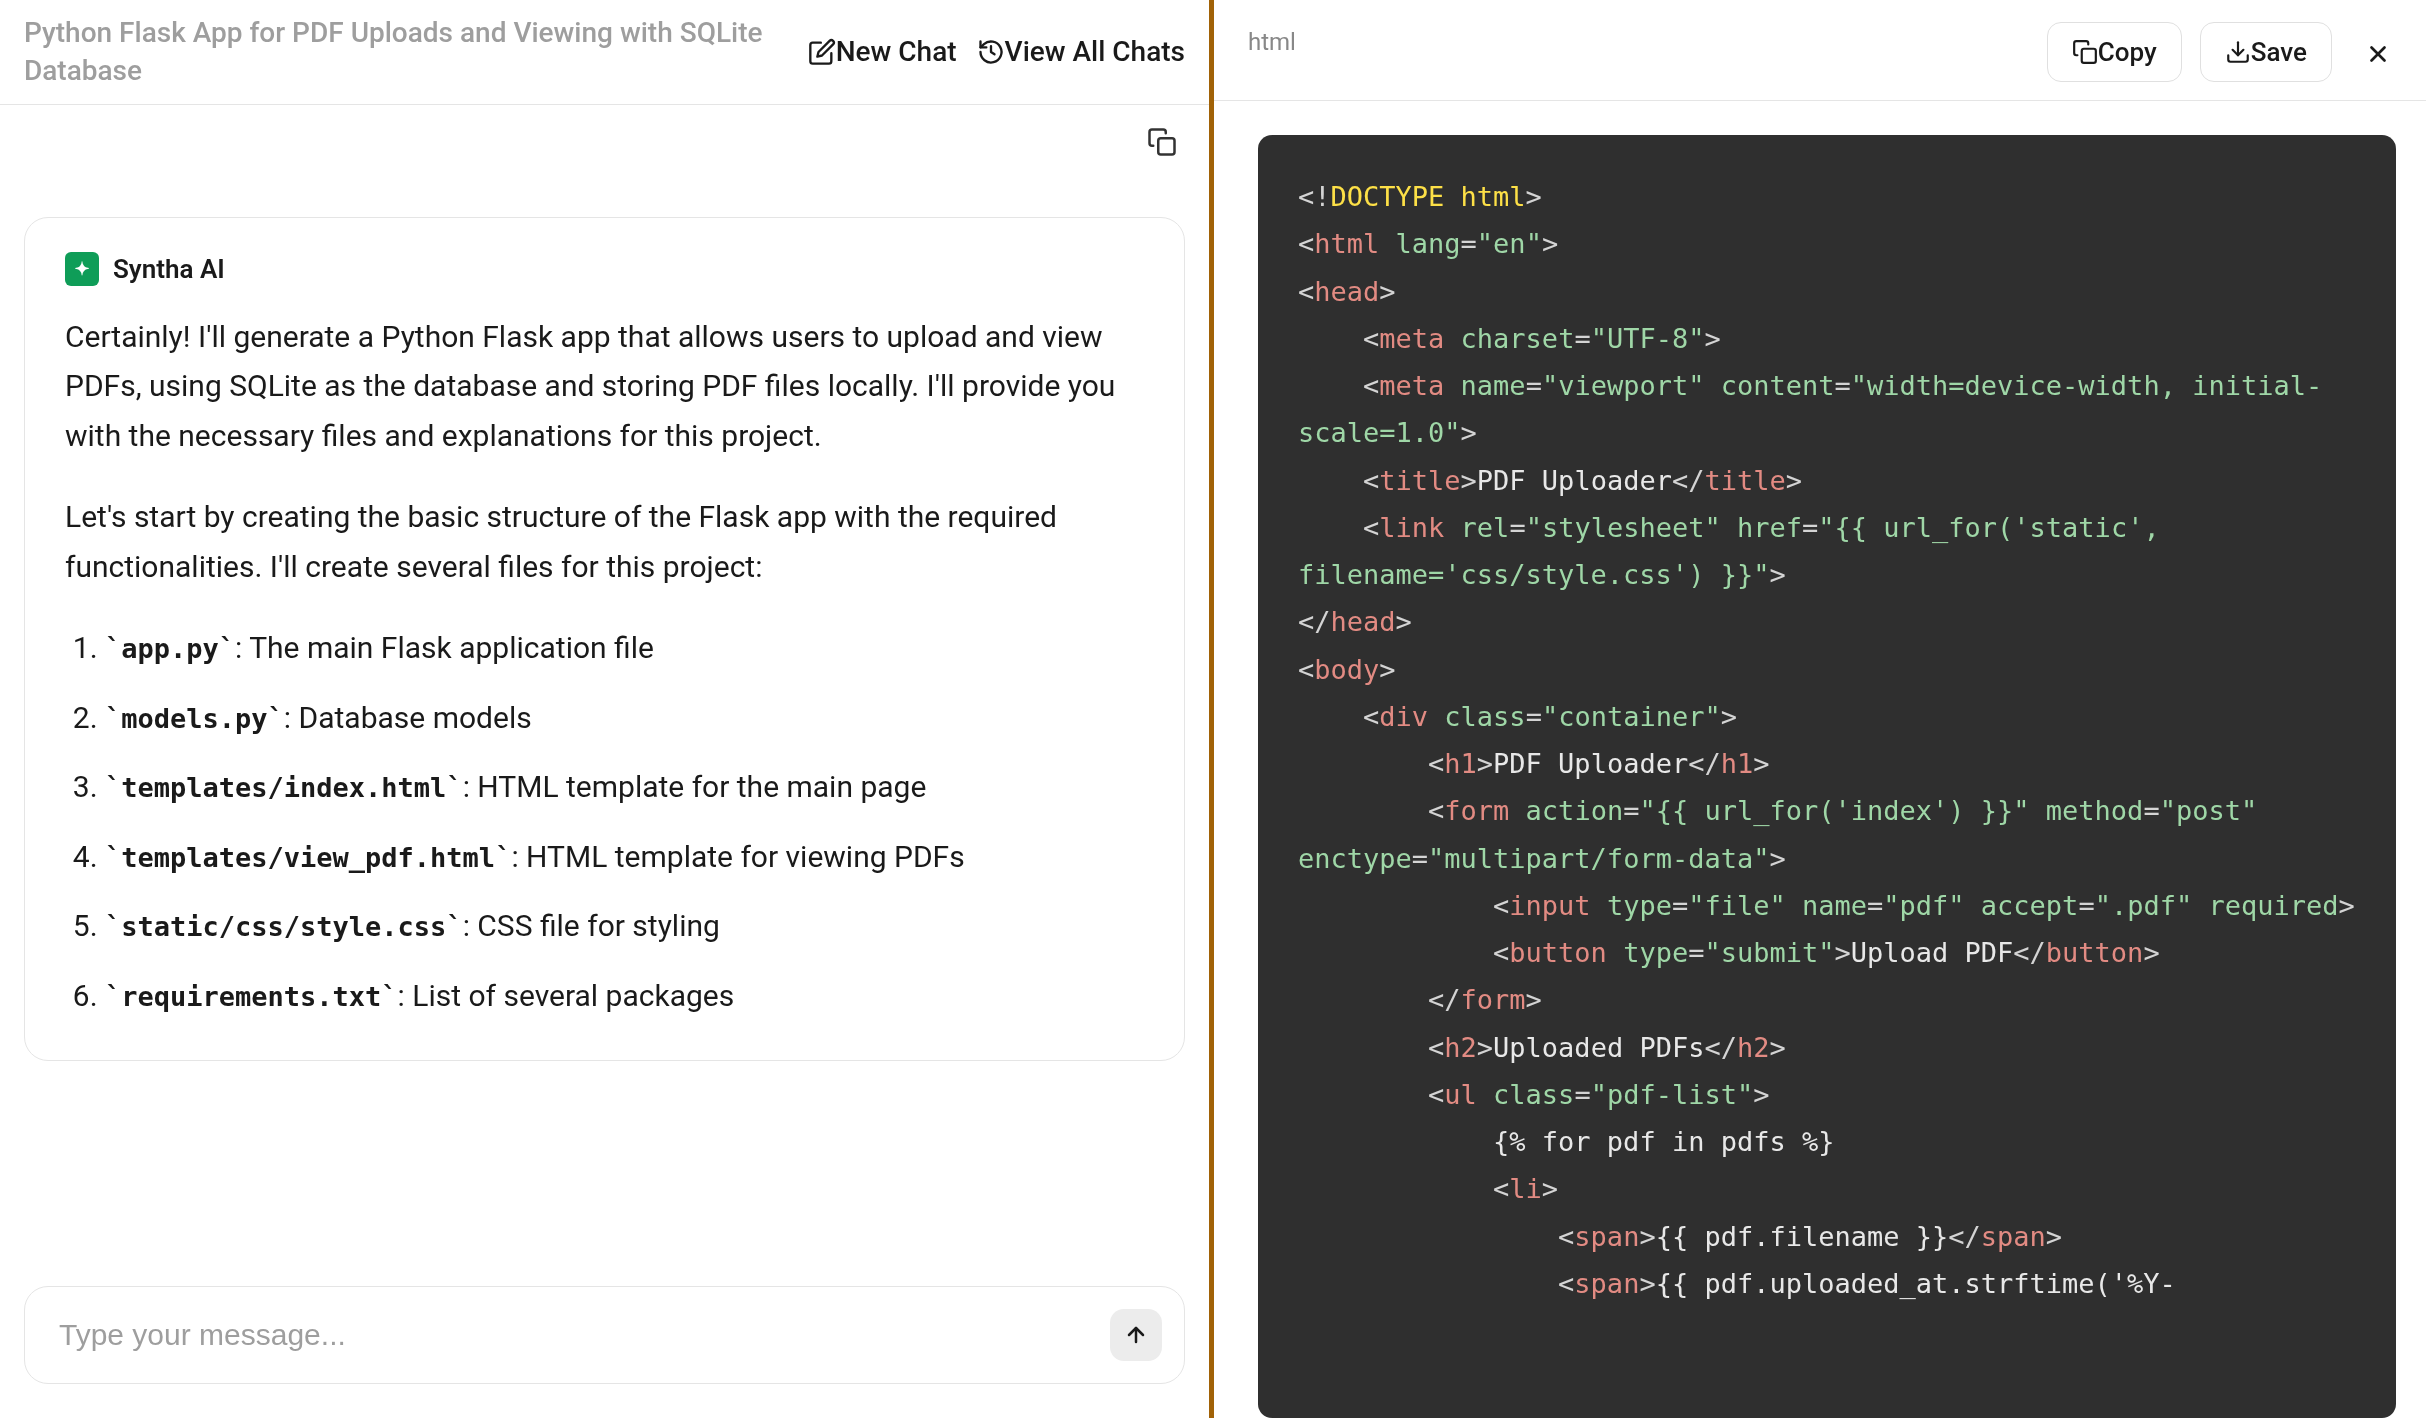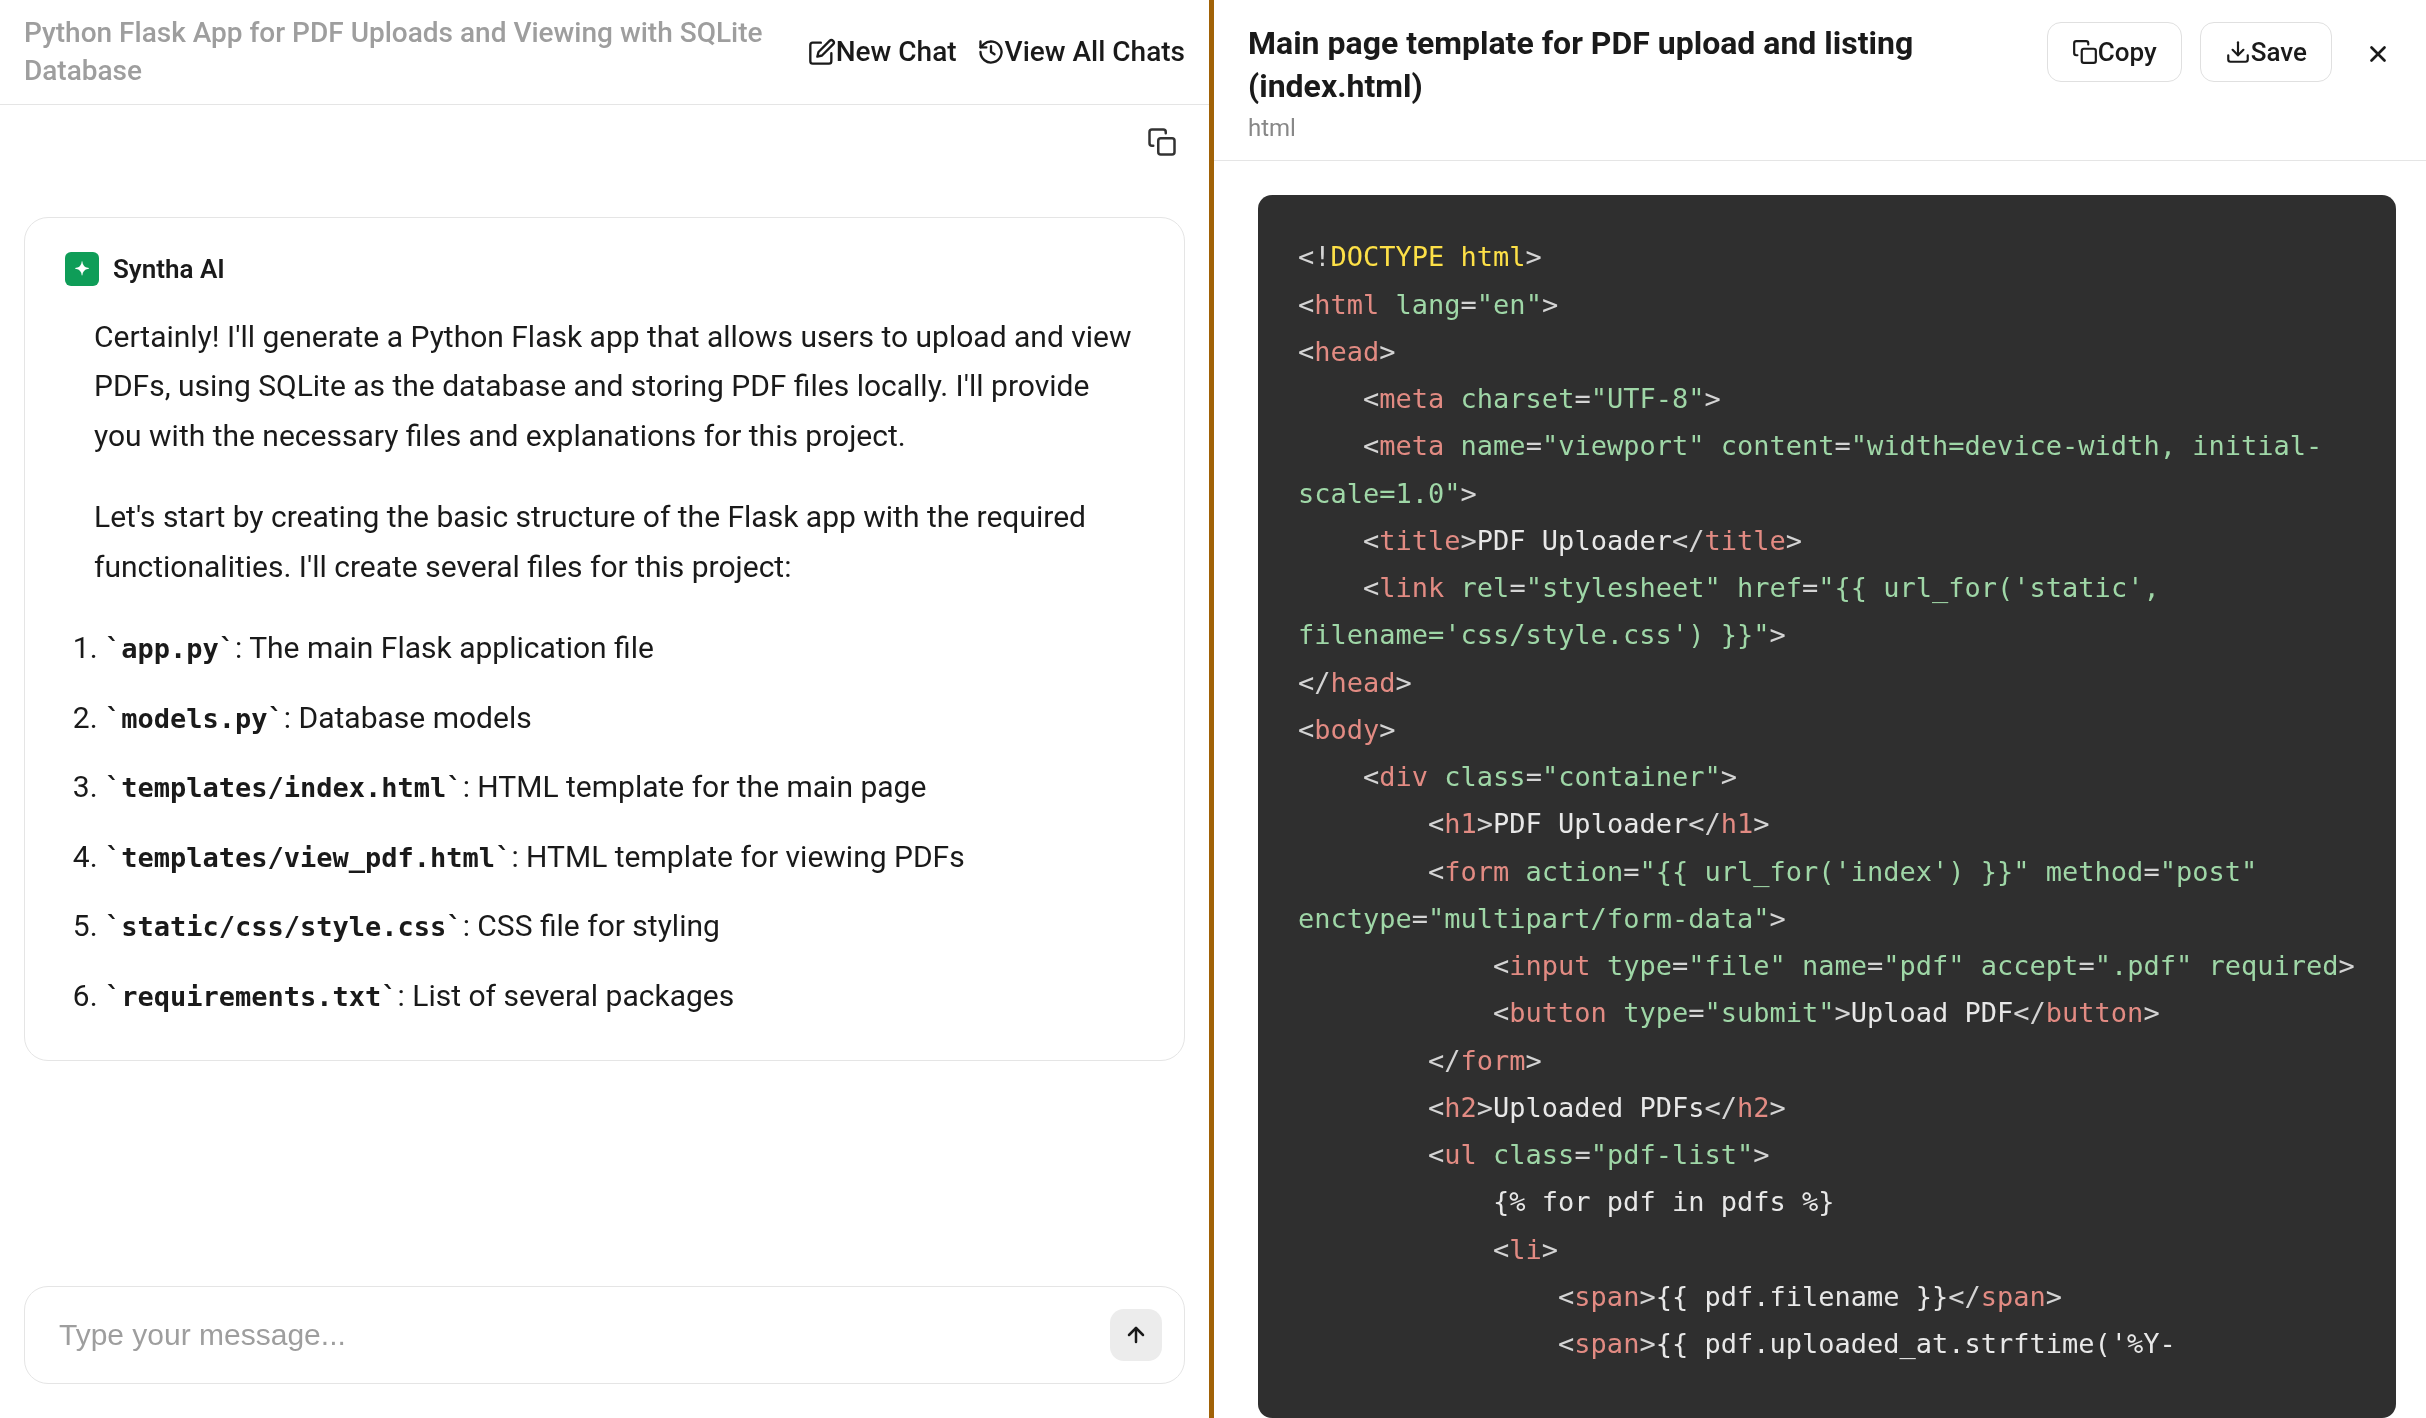--- a/index.html
+++ b/index.html
@@ -89,21 +89,21 @@
     border-radius: 6px;
     display:flex; align-items:center; justify-content:center;
     color:#fff; font-size:18px; font-weight:700;
   }
   .assistant-name { font-size: 26px; font-weight: 600; }
   .assistant-body {
     font-size: 30px;
     line-height: 1.65;
     color: #1a1a1a;
   }
-  .assistant-body p { margin-bottom: 32px; margin-left: 29px; }
+  .assistant-body p { margin-bottom: 32px; }
   .assistant-body ol { padding-left: 40px; }
   .assistant-body li { margin-bottom: 20px; font-size:30px; }
   .assistant-body code {
     font-family: "SFMono-Regular", Menlo, Consolas, monospace;
     font-weight: 700;
     font-size: 27px;
   }
   .input-wrap {
     padding: 24px 24px 34px 24px;
   }
@@ -266,21 +266,20 @@
             <polyline points="5 12 12 5 19 12"></polyline>
           </svg>
       </div>
     </div>
   </div>
 </div>
 
 <div class="right">
   <div class="right-header">
     <div class="right-title-wrap">
-      <div class="right-title">Main page template for PDF upload and listing (index.html)</div>
       <div class="right-sub">html</div>
     </div>
     <div class="right-btn">
       <svg viewBox="0 0 24 24" fill="none" stroke="currentColor" stroke-width="2" stroke-linecap="round" stroke-linejoin="round">
           <rect x="9" y="9" width="13" height="13" rx="2"></rect>
           <path d="M5 15H4a2 2 0 0 1-2-2V4a2 2 0 0 1 2-2h9a2 2 0 0 1 2 2v1"></path>
         </svg>
       <span>Copy</span>
     </div>
     <div class="right-btn">

